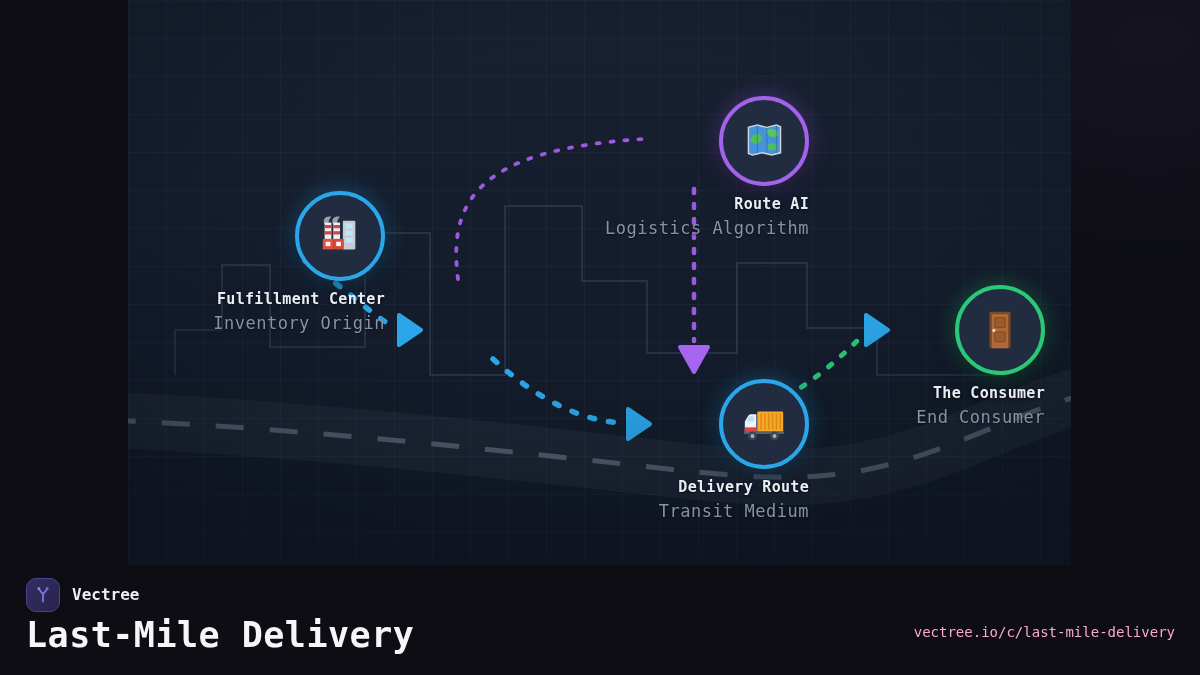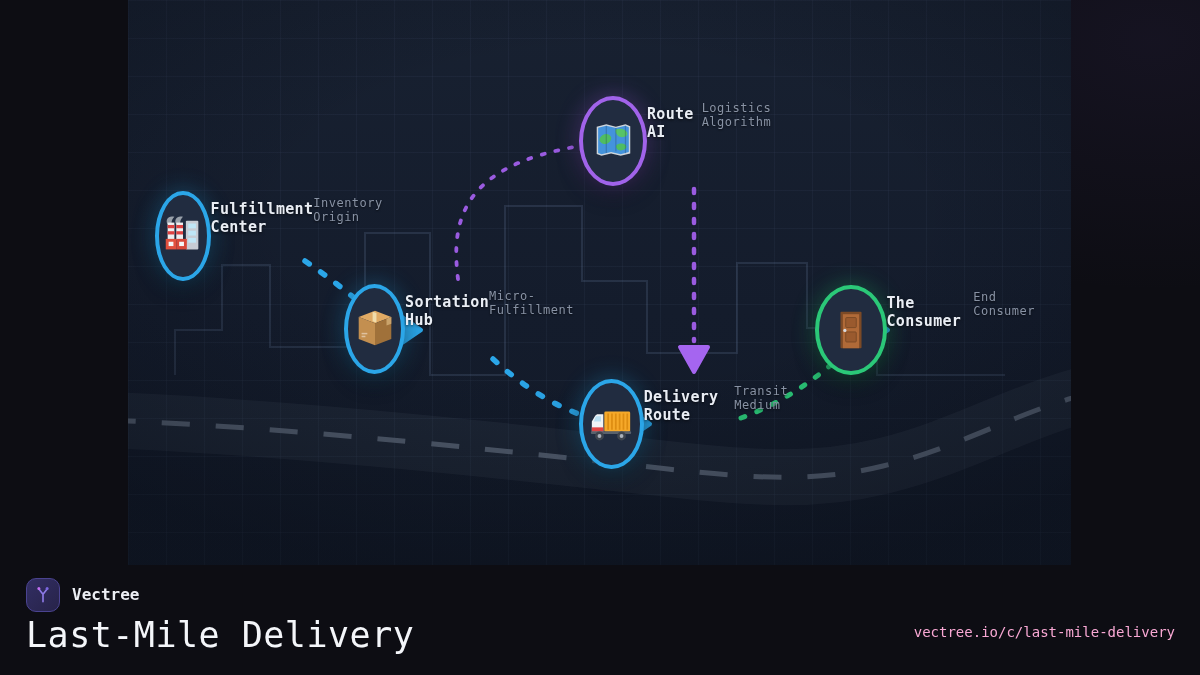--- a/index.html
+++ b/index.html
@@ -16,39 +16,39 @@
       linear-gradient(90deg, rgba(140,165,215,0.05) 1px, transparent 1px),
       linear-gradient(180deg,#182131 0%, #141c2c 55%, #121a28 100%);
     background-size:38px 38px, 38px 38px, 100% 100%;
   }
   .canvas::after{
     content:"";position:absolute;inset:0;pointer-events:none;
     background:radial-gradient(ellipse 75% 65% at 50% 38%, transparent 45%, rgba(6,9,18,0.38) 100%);
   }
   svg.deco{position:absolute;inset:0;display:block;}
   
-  .node{position:absolute;width:230px;display:flex;align-items:flex-start;z-index:5;}
+  .node{position:absolute;width:230px;display:flex;flex-direction:column;align-items:flex-end;z-index:5;}
   .circle{
     width:82px;height:82px;border-radius:50%;border:4px solid;
     background:#212c40;display:flex;align-items:center;justify-content:center;
   }
   .circle svg{width:46px;height:46px;display:block;}
   .nlabel{margin-top:9px;font-size:15px;font-weight:bold;color:#e9edf4;letter-spacing:.3px;text-shadow:0 1px 3px rgba(0,0,0,.65);}
-  .nsub{margin-top:5px;font-size:12px;color:#8892a4;letter-spacing:.5px;text-shadow:0 1px 2px rgba(0,0,0,.6);}
+  .nsub{margin-top:5px;font-size:17px;color:#8892a4;letter-spacing:.5px;text-shadow:0 1px 2px rgba(0,0,0,.6);}
   
   .footer{position:absolute;left:4px;top:565px;width:1196px;height:110px;}
   .logo{
     position:absolute;left:22px;top:13px;width:34px;height:34px;border-radius:10px;
     background:linear-gradient(135deg,#322e63,#272349);
     border:1px solid #4a4390;box-sizing:border-box;
     display:flex;align-items:center;justify-content:center;
   }
   .logo svg{width:24px;height:24px;}
   .brand{position:absolute;left:68px;top:20px;font-size:16px;font-weight:bold;color:#eceef4;}
-  .title{position:absolute;left:22px;top:50px;font-size:35px;font-weight:normal;color:#f4f6fa;letter-spacing:.5px;}
+  .title{position:absolute;left:22px;top:50px;font-size:35px;font-weight:bold;color:#f4f6fa;letter-spacing:.5px;}
   .url{position:absolute;right:25px;top:59px;font-size:14px;color:#f9a8d4;}
 </style>
 </head>
 <body>
 
 <div class="canvas">
   <svg class="deco" width="943" height="565" viewBox="0 0 943 565">
 
     <path d="M 47,375 L 47,330 L 94,330 L 94,265 L 142,265 L 142,347 L 237,347 L 237,233 L 302,233 L 302,375 L 377,375 L 377,206 L 454,206 L 454,281 L 519,281 L 519,353 L 609,353 L 609,263 L 679,263 L 679,328 L 749,328 L 749,375 L 877,375" fill="none" stroke="rgba(128,152,198,0.17)" stroke-width="2"></path>
 
@@ -85,35 +85,20 @@
         <rect x="6" y="27" width="11" height="11" fill="#e2503e"></rect>
         <rect x="17" y="27" width="11" height="11" fill="#d8483a"></rect>
         <rect x="9" y="30" width="5" height="4.5" fill="#f4f6f8"></rect>
         <rect x="20" y="30" width="5" height="4.5" fill="#f4f6f8"></rect>
       </svg>
     </div>
     <div class="nlabel">Fulfillment Center</div>
     <div class="nsub">Inventory Origin</div>
   </div>
 
-  <div class="node" style="left:216px;top:284px;">
-    <div class="circle" style="border-color:#2BA6E8;box-shadow:0 0 22px 2px rgba(43,166,232,0.30),0 8px 20px rgba(0,0,0,0.5);">
-      <svg viewBox="0 0 48 48">
-        <polygon points="24,5 41,11.5 24,18 7,11.5" fill="#e0aa64"></polygon>
-        <polygon points="7,11.5 24,18 24,41 7,34.5" fill="#c38f50"></polygon>
-        <polygon points="41,11.5 24,18 24,41 41,34.5" fill="#a0713a"></polygon>
-        <polygon points="21.5,5.9 25.5,7.4 25.5,17.4 21.5,15.9" fill="#f1dcab"></polygon>
-        <polygon points="41,11.5 36,13.4 36,20.4 41,18.5" fill="#caa36b"></polygon>
-        <rect x="10" y="28" width="6" height="1.6" fill="rgba(255,255,255,0.45)"></rect>
-        <rect x="10" y="31" width="4" height="1.6" fill="rgba(255,255,255,0.45)"></rect>
-      </svg>
-    </div>
-    <div class="nlabel">Sortation Hub</div>
-    <div class="nsub">Micro-Fulfillment</div>
-  </div>
 
   <div class="node" style="left:451px;top:96px;">
     <div class="circle" style="border-color:#A163EA;box-shadow:0 0 22px 2px rgba(161,99,234,0.30),0 8px 20px rgba(0,0,0,0.5);">
       <svg viewBox="0 0 48 48">
         <path d="M7 9 L17 6.5 L27 9 L37 6.5 L42 8.5 L42 37 L32 39.5 L22 37 L12 39.5 L7 37.5 Z" fill="#cfd6dc"></path>
         <path d="M8.5 10.3 L17 8.2 L27 10.5 L37 8.2 L40.5 9.6 L40.5 35.6 L32 37.8 L22 35.4 L12 37.8 L8.5 36.4 Z" fill="#4493dc"></path>
         <path d="M10 22 C12 16 20 15 22 20 C23 24 18 28 14 27 C11 26 9.5 24 10 22 Z" fill="#4fbd62"></path>
         <path d="M27 12 C32 10 38 12 39 16 C39.5 19 35 21 31 19.5 C28 18.4 25.5 14 27 12 Z" fill="#57c468"></path>
         <path d="M28 28 C32 25 38 27 38 30 C38 33 32 35 29 33 C27 31.6 26.5 29.3 28 28 Z" fill="#4fbd62"></path>
         <path d="M17 8.2 L17 36.6 M27 10.5 L27 34.6 M37 8.2 L37 36.8" stroke="rgba(20,35,60,0.25)" stroke-width="1.2" fill="none"></path>

